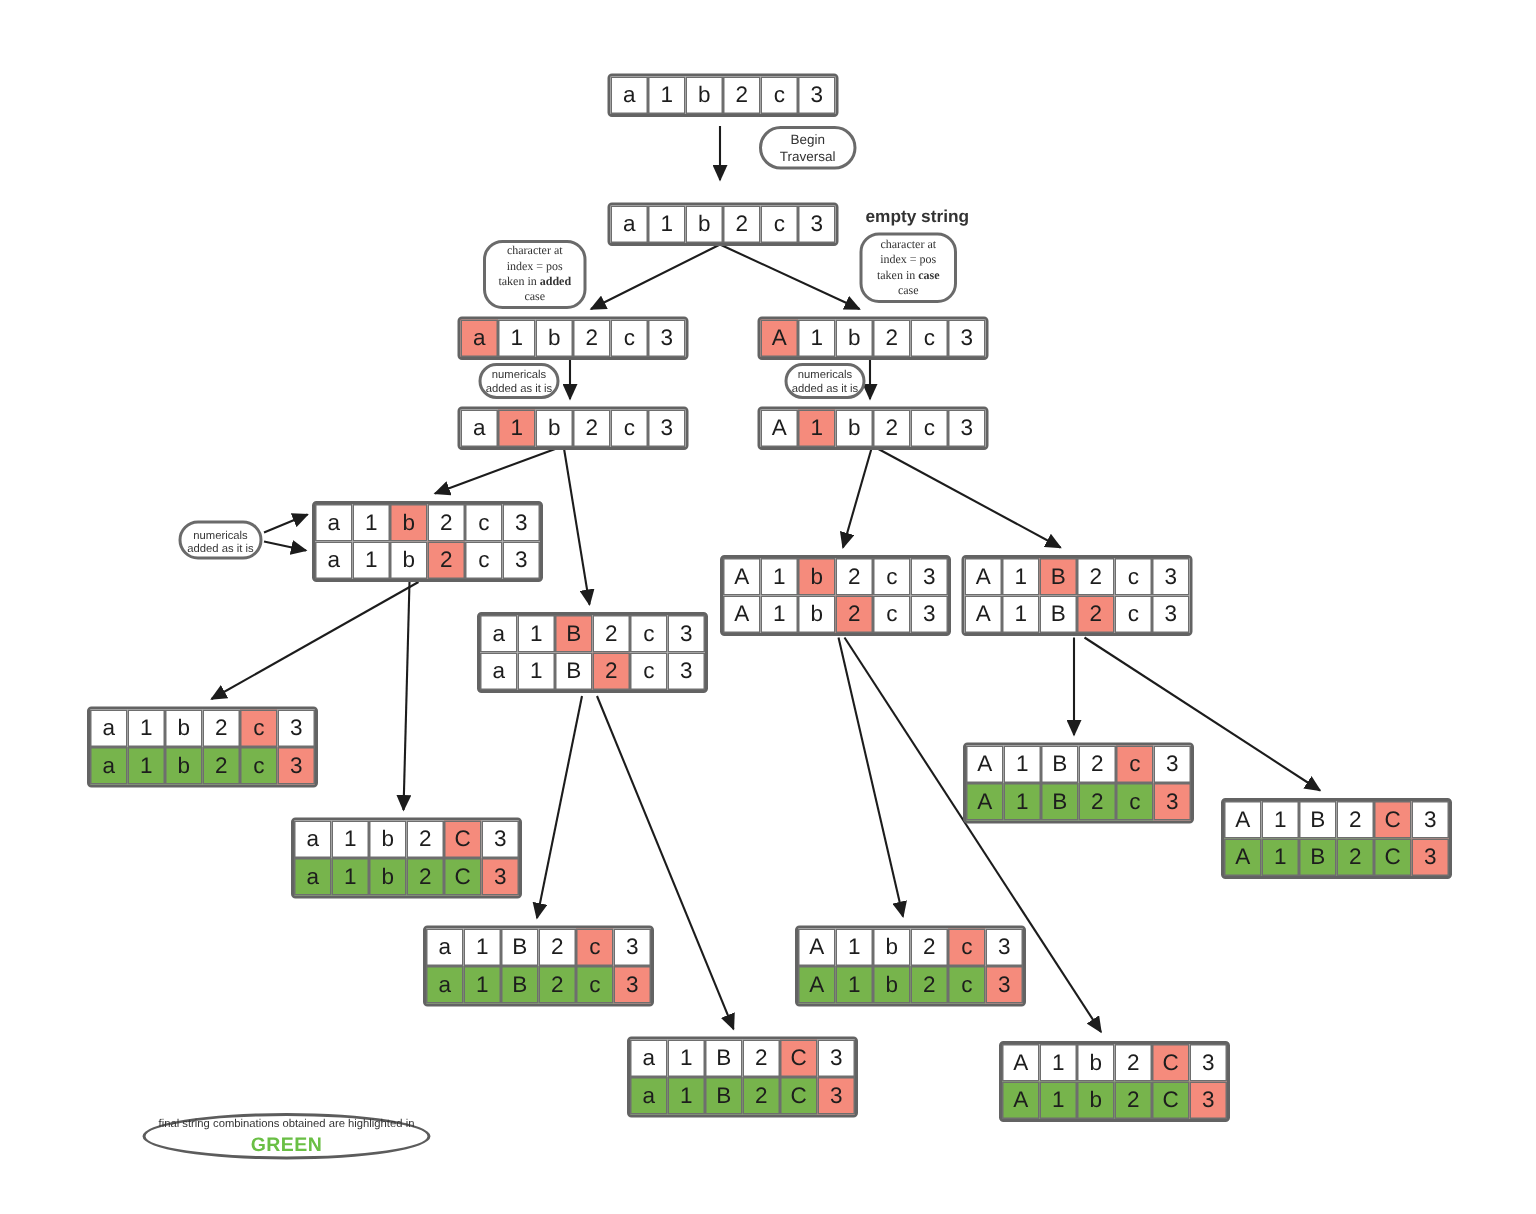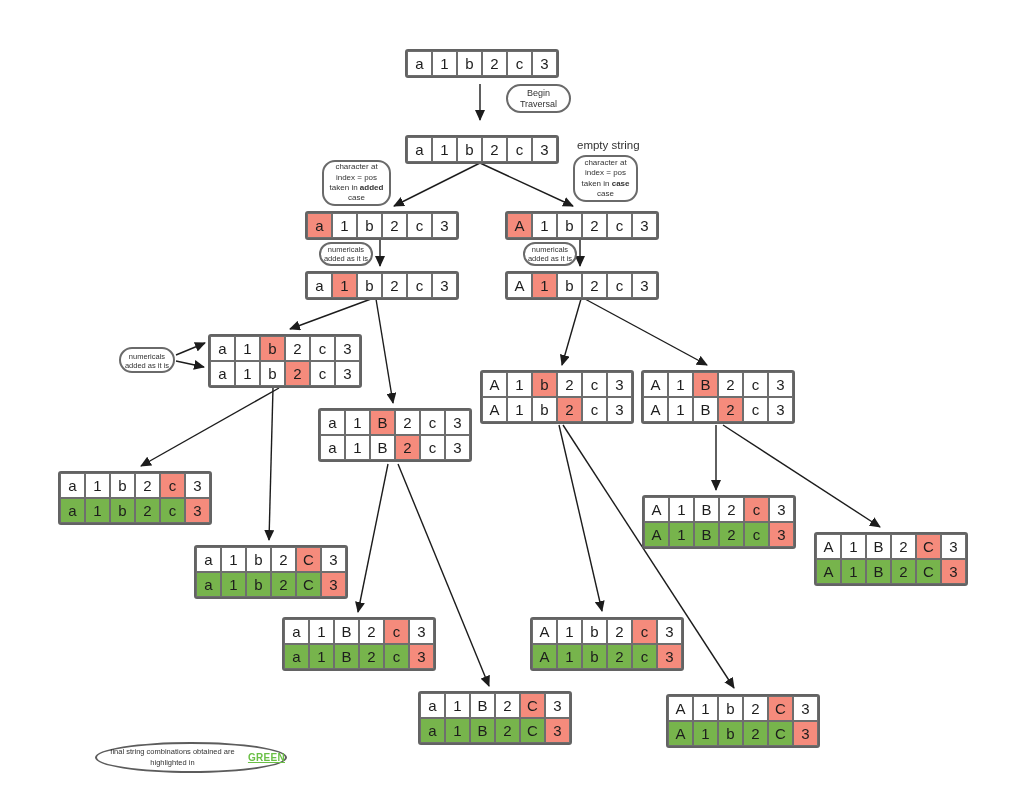--- a/index.html
+++ b/index.html
@@ -17,28 +17,28 @@
     font-size:15px;color:#1d1d1d;background:#fff;
   }
   .cell.red{background:#f58b7c;}
   .cell.green{background:#77b44c;}
   .callout{
     position:absolute;border:2px solid #6a6a6a;background:#fff;
     display:flex;flex-direction:column;align-items:center;justify-content:center;
     text-align:center;color:#333;line-height:1.3;box-sizing:border-box;
   }
   .stadium{border-radius:16px;justify-content:flex-end;}
-  .round{border-radius:13px;}
+  .round{border-radius:13px;font-family:Liberation Serif, serif;}
   .legend{
     position:absolute;border:2px solid #5c5c5c;border-radius:50%;
     text-align:center;color:#333;box-sizing:border-box;
-    display:flex;align-items:center;justify-content:center;line-height:1.35;
+    display:flex;flex-direction:column;align-items:center;justify-content:center;line-height:1.35;
   }
-  .legend .green-word{color:#6abf45;font-weight:bold;text-decoration:underline;font-size:10px;letter-spacing:.3px;}
-  .float-label{position:absolute;color:#333;font-size:11.5px;}
+  .legend .green-word{color:#6abf45;font-weight:bold;font-size:13px;letter-spacing:.3px;}
+  .float-label{position:absolute;color:#333;font-size:11.5px;font-weight:bold;}
 </style>
 </head>
 <body>
 
 <div id="canvas">
   <svg class="edges" width="1024" height="809">
     <defs>
       <marker id="ah" markerUnits="userSpaceOnUse" markerWidth="12" markerHeight="10" refX="10" refY="5" orient="auto">
         <path d="M0,0 L11,5 L0,10 z" fill="#1c1c1c"></path>
       </marker>

